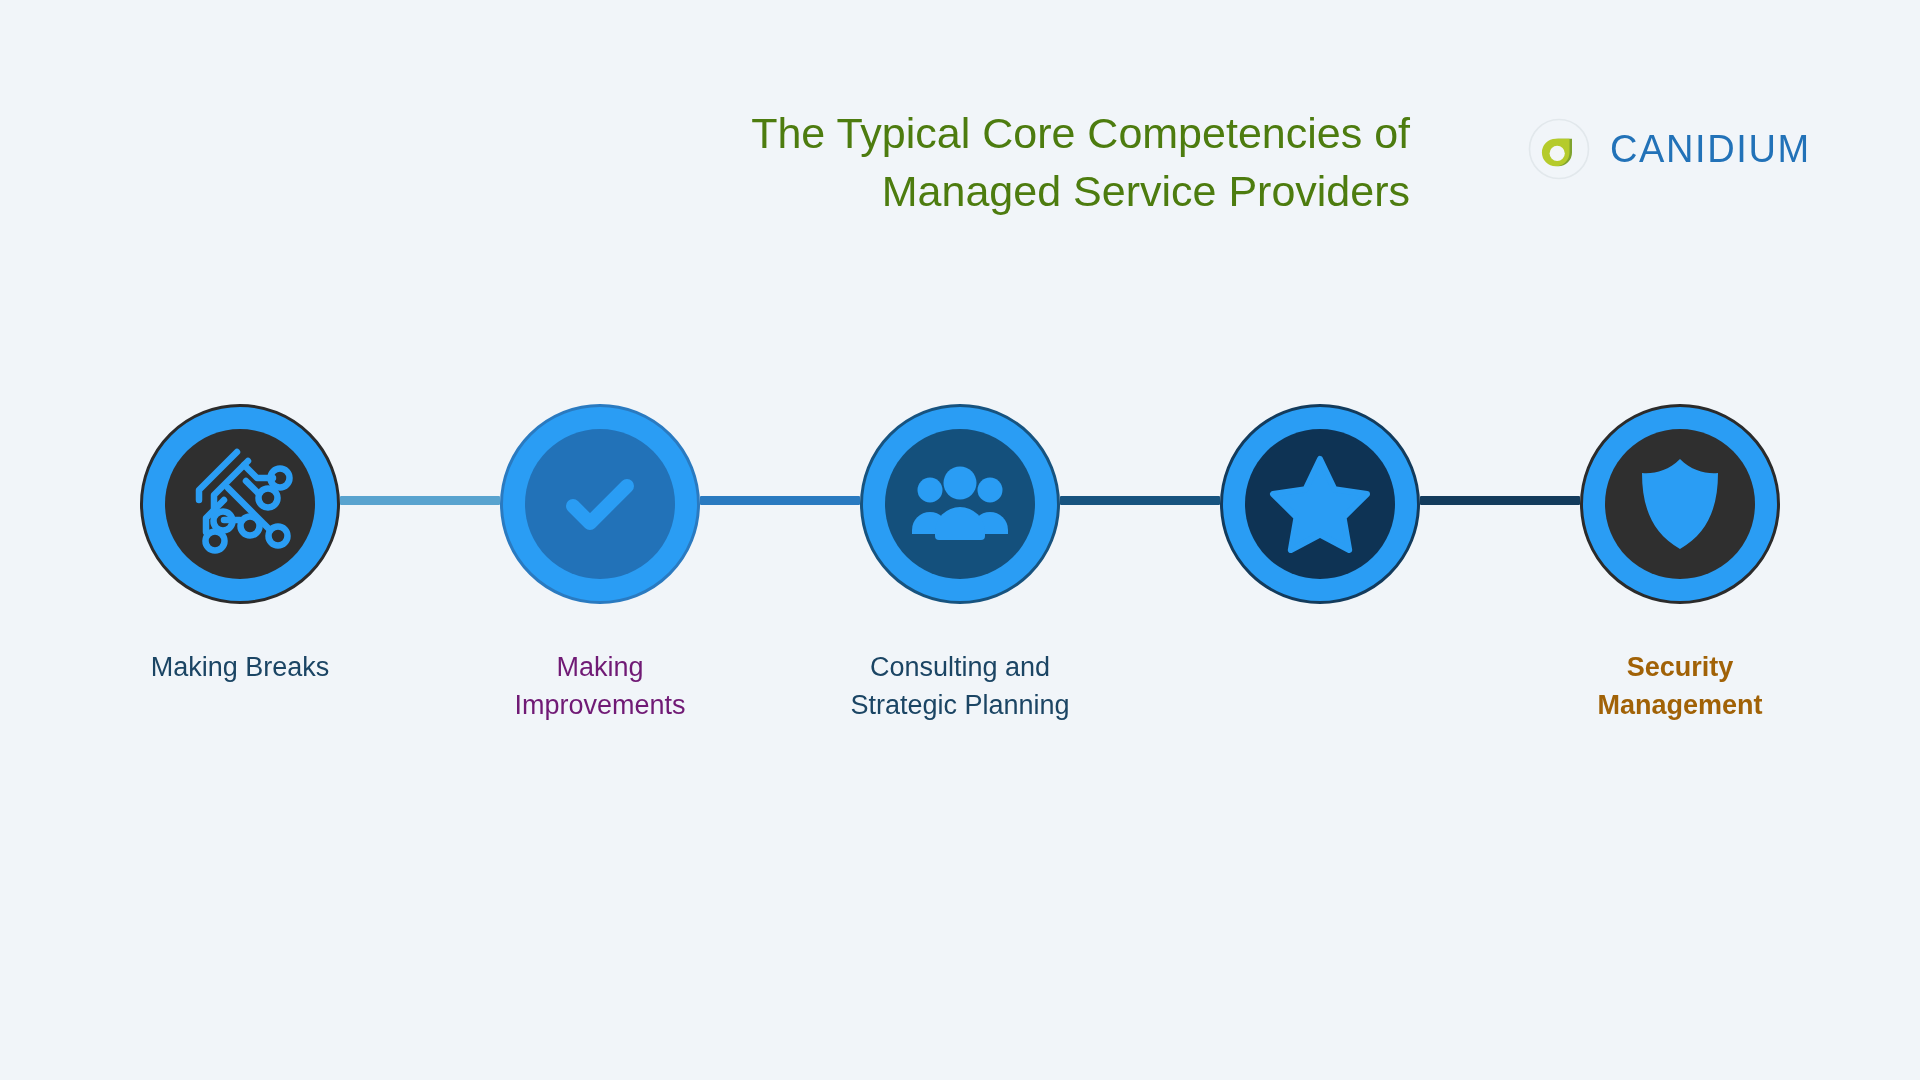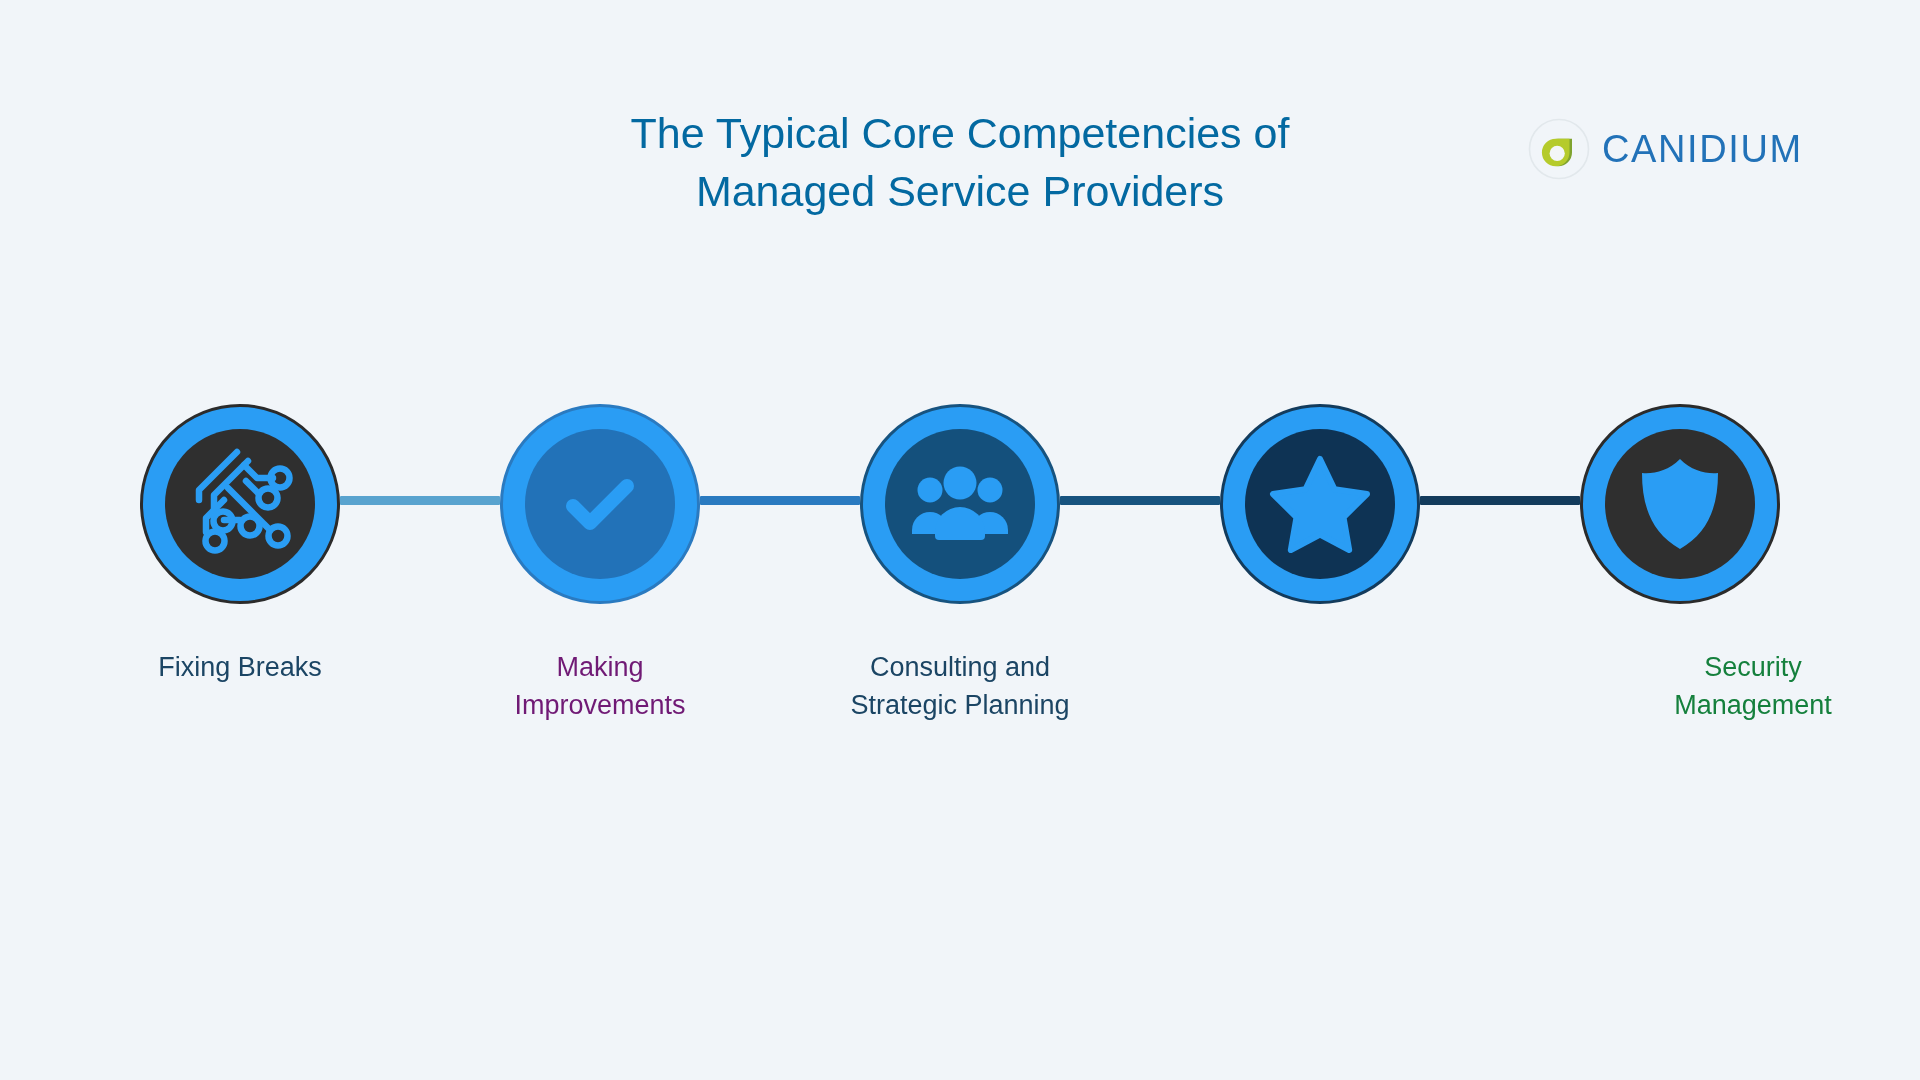--- a/index.html
+++ b/index.html
@@ -17,21 +17,21 @@
     position: relative;
   }
 
   
   .logo {
     position: absolute;
     top: 118px;
     left: 1528px;
     display: flex;
     align-items: center;
-    gap: 12px;
+    gap: 20px;
   }
   .logo-mark {
     width: 62px;
     height: 62px;
     position: relative;
     flex: 0 0 auto;
   }
   .logo-wordmark {
     font-size: 38px;
     letter-spacing: 1.6px;
@@ -49,22 +49,23 @@
     width: 1920px;
     text-align: center;
     pointer-events: none;
   }
   .title-text {
     display: inline-block;
     width: 900px;
     font-size: 43px;
     line-height: 1.35;
     font-weight: 400;
-    color: #0369a1;
+    color: #4d7c0f;
     white-space: pre-line;
+    text-align: right;
   }
 
   
   .timeline {
     position: absolute;
     top: 404px;
     left: 140px;
     width: 1640px;
     height: 200px;
   }
@@ -232,20 +233,20 @@
           <svg width="88" height="98" viewBox="0 0 88 98" aria-hidden="true">
             <path d="M44 4 C32 16 18 19 6 18 C6 52 16 78 44 94 C72 78 82 52 82 18 C70 19 56 16 44 4 Z" fill="#2a9df4"></path>
           </svg>
         </span>
       </div>
     </div>
   </div>
 </div>
 
 <div class="labels">
-  <div class="label" style="color: rgb(27, 69, 100); left: 95px;">Fixing Breaks</div>
+  <div class="label" style="color: rgb(27, 69, 100); left: 95px;">Making Breaks</div>
   <div class="label" style="color: #701a75; left: 455px;">Making
 Improvements</div>
   <div class="label" style="color: rgb(27, 69, 100); left: 815px;">Consulting and
 Strategic Planning</div>
-  <div class="label" style="color: #15803d; left: 1608px;">Security
+  <div class="label" style="color: #a16207; left: 1535px; font-weight: bold;">Security
 Management</div>
 </div>
 
 </body></html>

